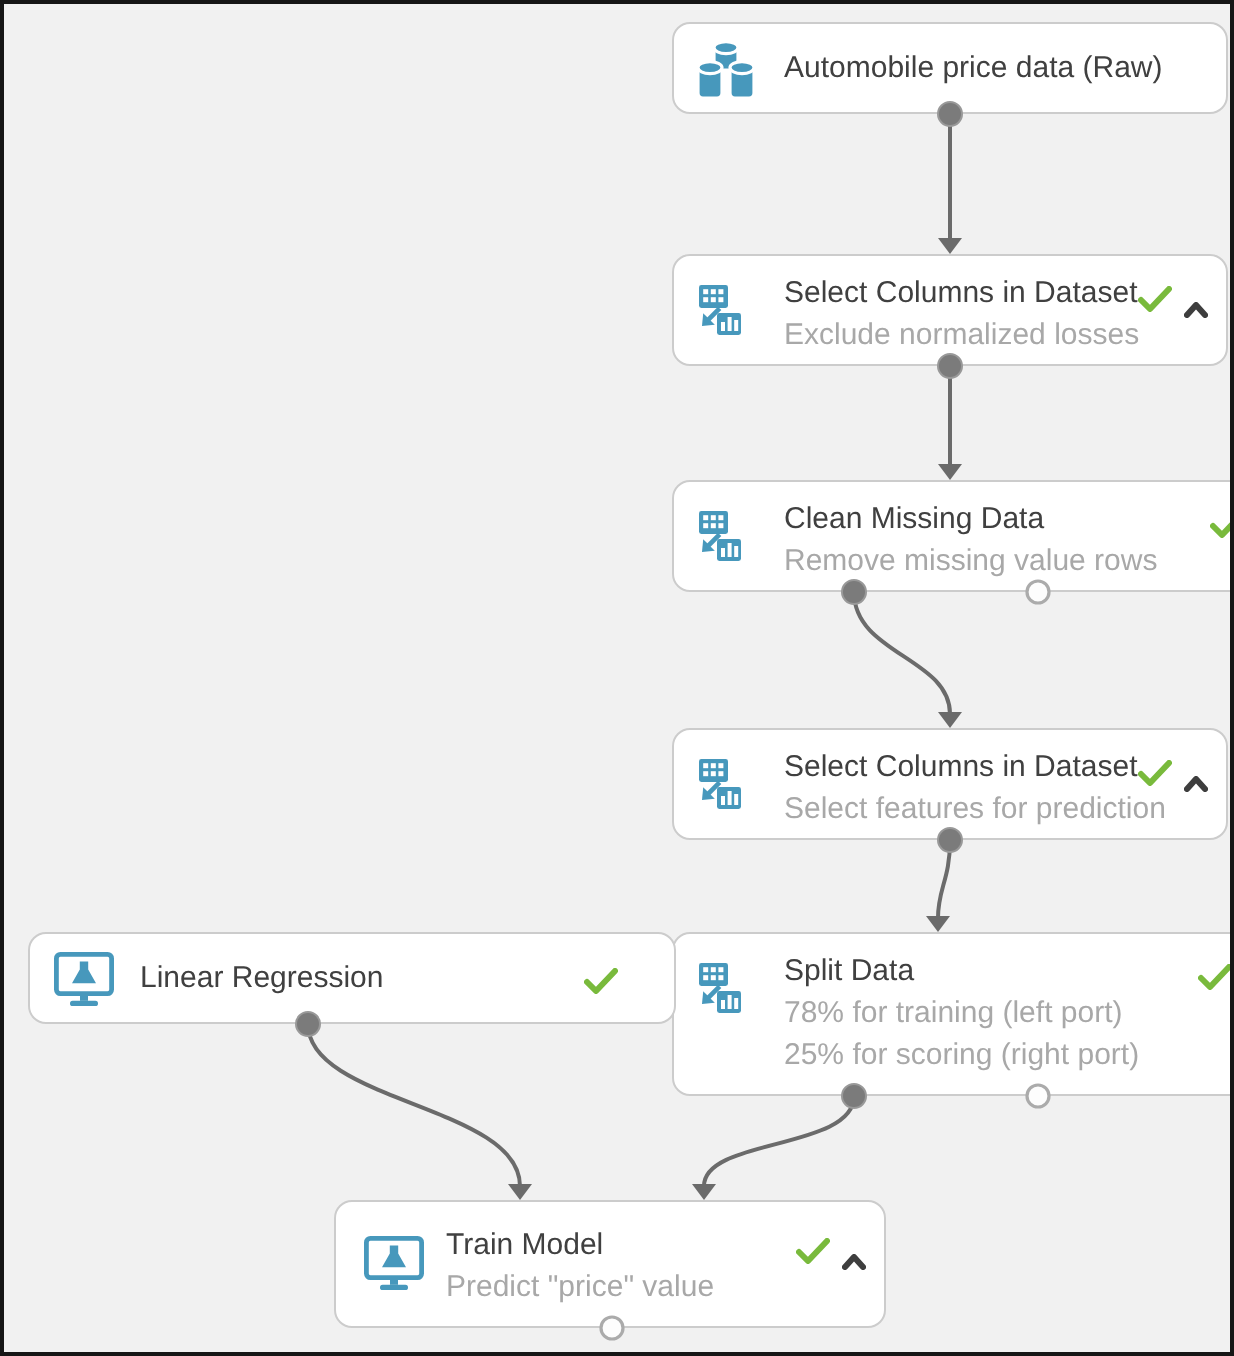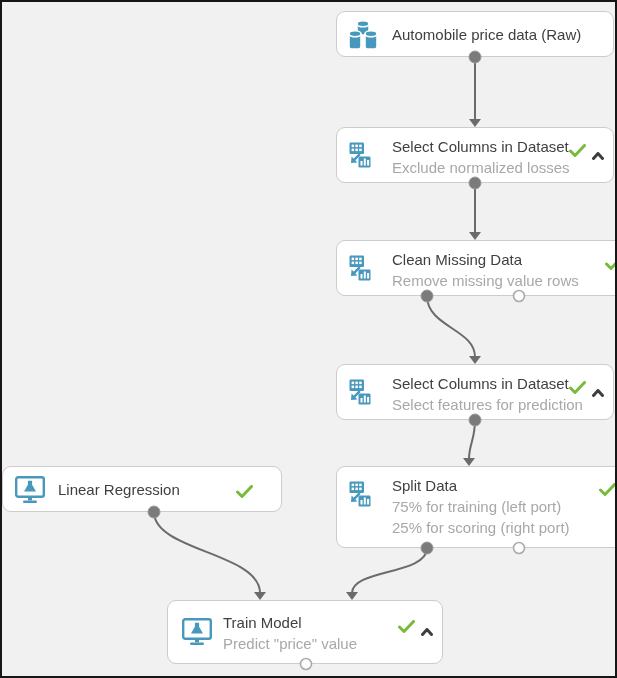--- a/index.html
+++ b/index.html
@@ -180,36 +180,36 @@
         <rect x="9.5" y="14.5" width="12" height="11" rx="1.2" fill="#4798BC"></rect>
         <g fill="#ffffff">
           <rect x="11.5" y="19" width="2" height="4.5"></rect>
             <rect x="14.8" y="16.5" width="2" height="7"></rect>
             <rect x="18.1" y="18" width="2" height="5.5"></rect>
         </g>
       </svg>
     </span>
     <div class="ntext">
       <div class="ntitle">Split Data</div>
-      <div class="nsub">75% for training (left port)</div>
+      <div class="nsub">78% for training (left port)</div>
       <div class="nsub">25% for scoring (right port)</div>
     </div>
     <span class="ncheck">
       <svg width="17" height="13" viewBox="0 0 17 13">
           <path d="M1.5,7 L6,11.5 L15.5,1.5" stroke="#79BA3C" stroke-width="3" fill="none" stroke-linecap="round" stroke-linejoin="round"></path>
         </svg>
     </span>
     <span class="nchev">
       <svg width="12" height="8" viewBox="0 0 12 8">
           <path d="M1.5,6.5 L6,1.5 L10.5,6.5" stroke="#3e3e3e" stroke-width="3" fill="none" stroke-linecap="round" stroke-linejoin="round"></path>
         </svg>
     </span>
   </div>
 
-  <div class="node centered" style="left:0; top:464px; width:280px; height:46px;">
+  <div class="node centered" style="left:12px; top:464px; width:324px; height:46px;">
     <span class="nicon" style="left:12px; top:9px;">
       <svg width="30" height="28" viewBox="0 0 30 28">
         <rect x="1.2" y="1.2" width="27.6" height="19.6" rx="2" fill="#ffffff" stroke="#4798BC" stroke-width="2.4"></rect>
         <polygon points="12.9,4.8 17.1,4.8 17.1,8.8 21,15.6 9,15.6 12.9,8.8" fill="#4798BC"></polygon>
         <rect x="13" y="21" width="4" height="3.4" fill="#4798BC"></rect>
         <rect x="8" y="24.4" width="14" height="2.6" rx="1.3" fill="#4798BC"></rect>
       </svg>
     </span>
     <div class="ntext">
       <div class="ntitle">Linear Regression</div>

